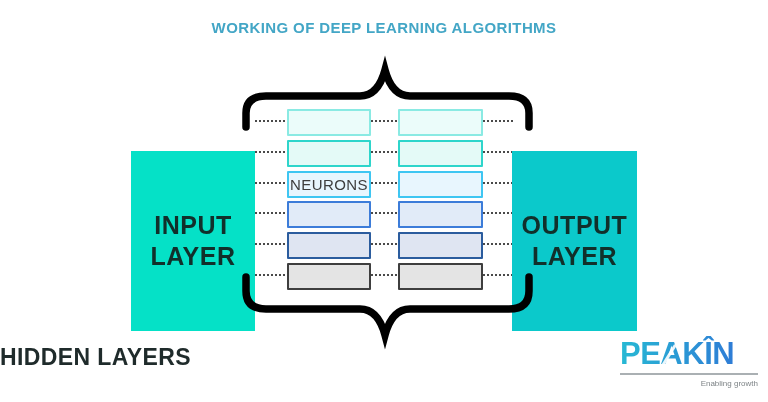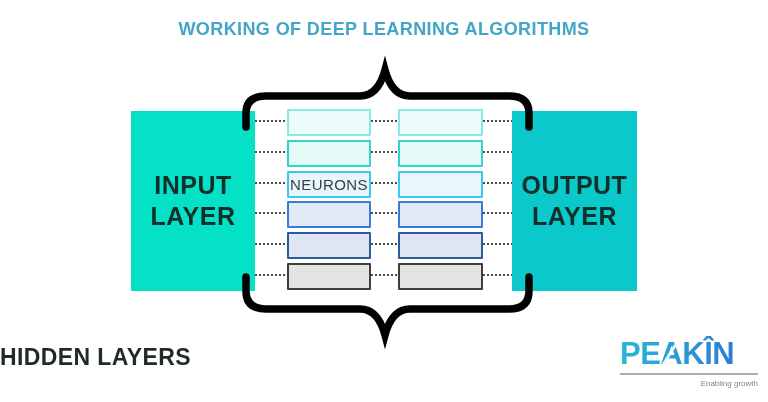--- a/index.html
+++ b/index.html
@@ -2,26 +2,26 @@
 <html><head>
 <meta charset="utf-8">
 <style>
   html,body { margin:0; padding:0; background:#ffffff; }
   .stage {
     position:relative; width:768px; height:402px; overflow:hidden;
     background:#ffffff; font-family:"Liberation Sans", sans-serif;
   }
   .title {
     position:absolute; top:19px; left:0; right:0;
-    text-align:center; font-size:18px; font-weight:bold; letter-spacing:0.4px;
+    text-align:center; font-size:15px; font-weight:bold; letter-spacing:0.4px;
   }
   .layer-box {
     position:absolute; display:flex; flex-direction:column;
     justify-content:center; align-items:center;
-    font-weight:bold; font-size:25px; line-height:31px; letter-spacing:0.5px;
+    font-weight:bold; font-size:25px; line-height:31px; letter-spacing:0.5px;margin-top:40px;
   }
   .layer-box.input  { left:131px; top:111px; width:124px; height:180px; }
   .layer-box.output { left:512px; top:111px; width:125px; height:180px; }
   .neuron-grid { position:absolute; left:0; top:0; width:768px; height:402px; }
   .dash-line {
     position:absolute; left:255px; width:258px; height:0;
     border-top:2px dotted #4a4a4a;
   }
   .neuron-rect {
     position:absolute; height:27px; border:2px solid; box-sizing:border-box;

